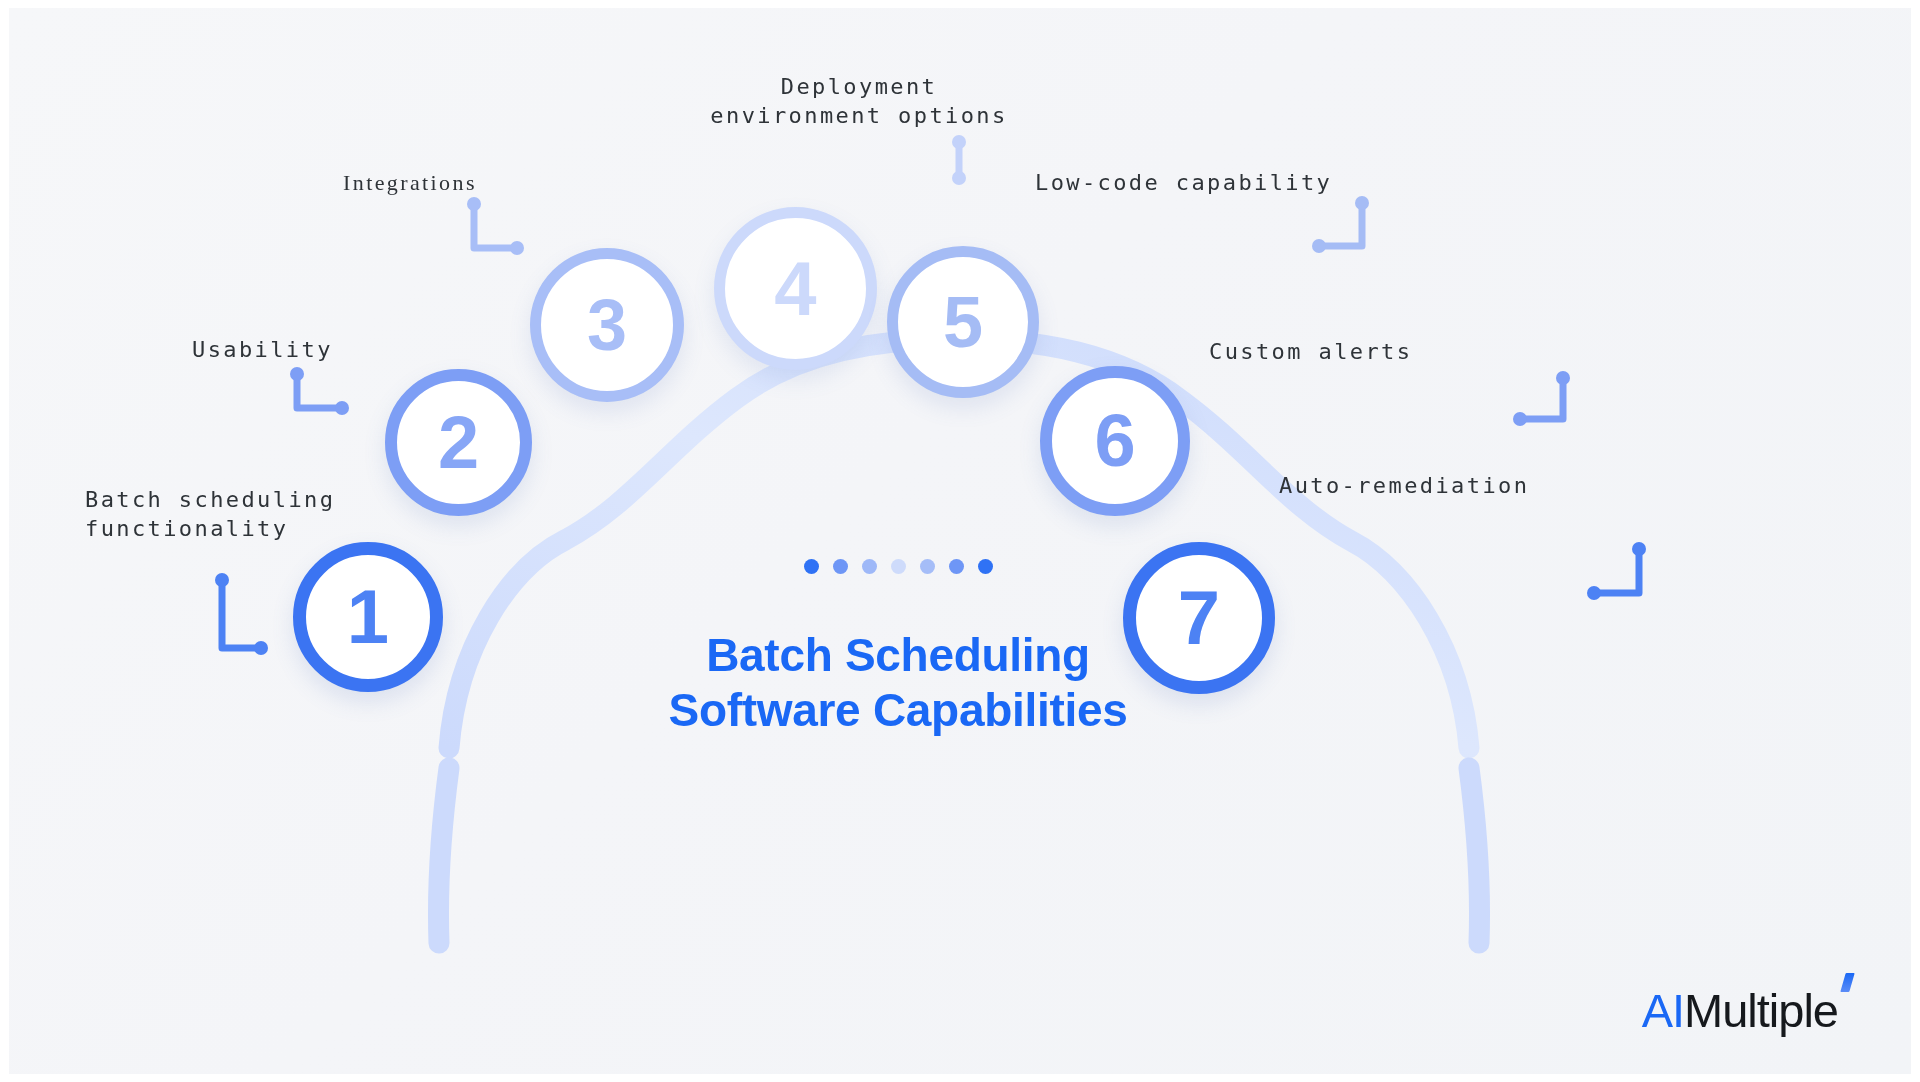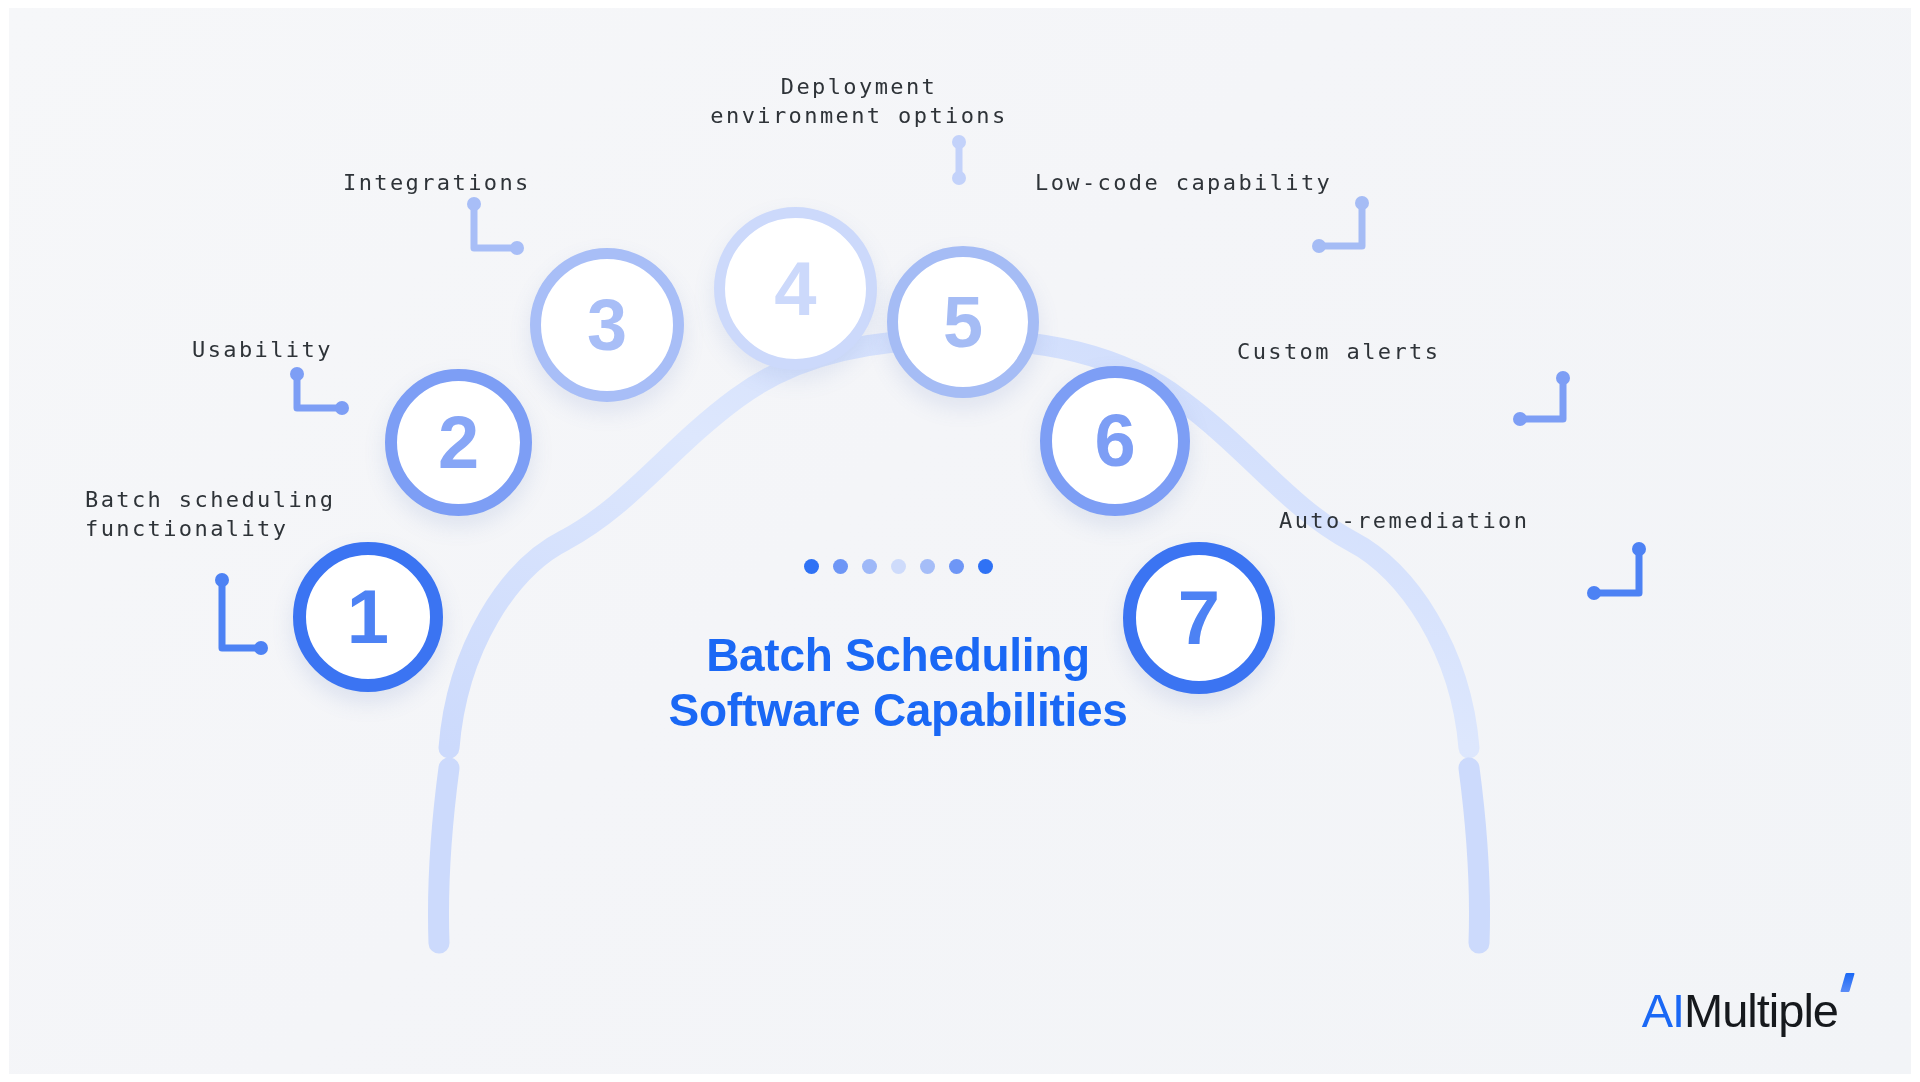--- a/index.html
+++ b/index.html
@@ -257,30 +257,30 @@
                 border:13px solid #3b74f2;
                 box-shadow:0 10px 22px rgba(90,120,190,0.16);">
       <span class="num" style="font-size:76px; color:#4d82f4;">7</span>
     </div>
 
     <div class="label left" style="left:76px; top:478px; width:320px;">Batch scheduling
 functionality</div>
 
     <div class="label left" style="left:183px; top:328px; width:260px;">Usability</div>
 
-    <div class="label left" style="left:334px; top:161px; width:280px;">Integrations</div>
+    <div class="label left" style="left:334px; top:161px; width:280px;font-family:Liberation Serif, serif;">Integrations</div>
 
     <div class="label center" style="left:640px; top:65px; width:420px;">Deployment
 environment options</div>
 
     <div class="label left" style="left:996px; top:161px; width:340px;margin-left:30px;">Low-code capability</div>
 
-    <div class="label left" style="left:1200px; top:330px; width:280px;margin-left:28px;">Custom alerts</div>
-
-    <div class="label left" style="left:1270px; top:499px; width:320px;">Auto-remediation</div>
+    <div class="label left" style="left:1200px; top:330px; width:280px;">Custom alerts</div>
+
+    <div class="label left" style="left:1270px; top:464px; width:320px;">Auto-remediation</div>
 
     <div id="center-block">
       <div id="dots">
           <span class="dot" style="background: rgb(47, 114, 245);"></span>
           <span class="dot" style="background: rgb(110, 150, 246);"></span>
           <span class="dot" style="background: rgb(158, 184, 248);"></span>
           <span class="dot" style="background: rgb(206, 219, 251);"></span>
           <span class="dot" style="background: rgb(165, 189, 248);"></span>
           <span class="dot" style="background: rgb(110, 150, 246);"></span>
           <span class="dot" style="background: rgb(47, 114, 245);"></span>

